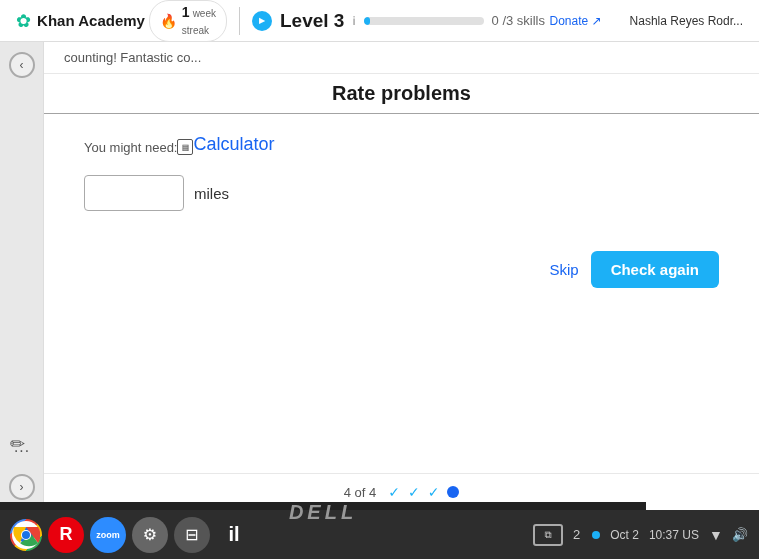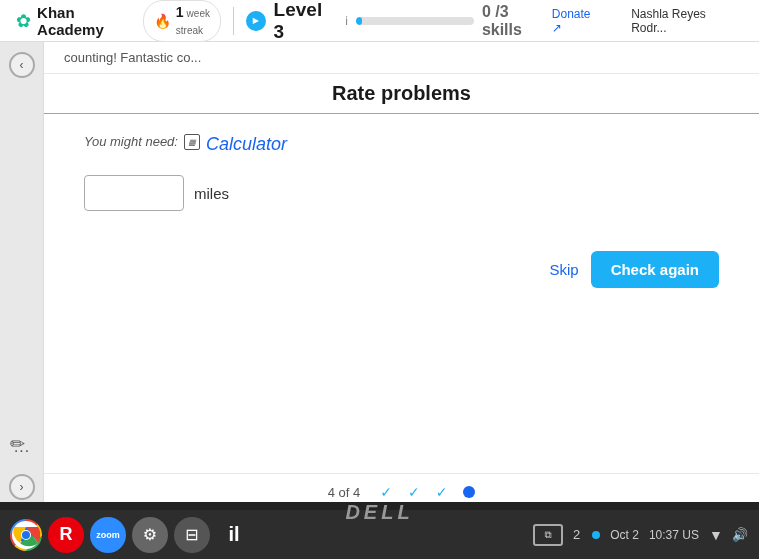--- a/index.html
+++ b/index.html
@@ -116,23 +116,22 @@
       overflow: hidden;
     }
 
     .progress-bar-fill {
       height: 100%;
       background: #1cb0f6;
       border-radius: 4px;
     }
 
     .skills-text {
-      font-size: 16px;
+      font-size: 13px;
       color: #666;
-      font-weight: bold;
     }
 
     .top-right {
       display: flex;
       align-items: center;
       gap: 28px;
     }
 
     
     .content-area {
@@ -214,23 +213,22 @@
       padding: 20px 40px;
       background: #fff;
       margin: 0;
     }
 
     .calculator-hint {
       font-size: 13px;
       color: #555;
       margin-bottom: 20px;
       display: flex;
-      align-items: flex-start;
-      gap: 6px;
-      font-style: italic;
+      align-items: flex-end;
+      gap: 0;
     }
 
     .calc-icon {
       display: inline-block;
       width: 16px;
       height: 16px;
       border: 1px solid #555;
       border-radius: 2px;
       background: #fff;
       font-size: 8px;
@@ -305,21 +303,21 @@
     }
 
     
     .progress-dots-bar {
       background: #fff;
       border-top: 1px solid #e8e8e8;
       padding: 10px 20px;
       display: flex;
       align-items: center;
       justify-content: center;
-      gap: 16px;
+      gap: 8px;
     }
 
     .progress-label {
       font-size: 13px;
       color: #555;
       margin-right: 4px;
     }
 
     .dot {
       width: 12px;
@@ -535,15 +533,15 @@
     <div class="taskbar-screen-icon">⧉</div>
     <span style="font-size:13px;color:#ccc;">2</span>
     <span class="notification-dot"></span>
     <span style="font-size:12px;color:#ccc;">Oct 2</span>
     <span style="font-size:12px;color:#ccc;">10:37 US</span>
     <span class="wifi-icon">▼</span>
     <span style="font-size:13px;">🔊</span>
   </div>
 </div>
 
-<div style="position:absolute;bottom:49px;left:0;width:759px;height:8px;background:#222;">
+<div style="position:absolute;bottom:49px;left:0;width:646px;height:8px;background:#222;">
   <span style="position:absolute;left:50%;transform:translateX(-50%);bottom:-14px;color:#999;font-size:20px;font-weight:900;letter-spacing:4px;font-style:italic;">DELL</span>
 </div>
 
 </body></html>

